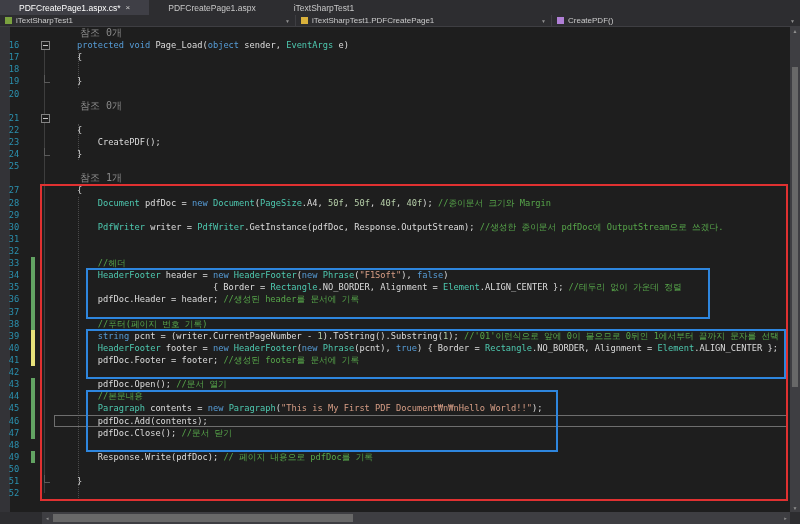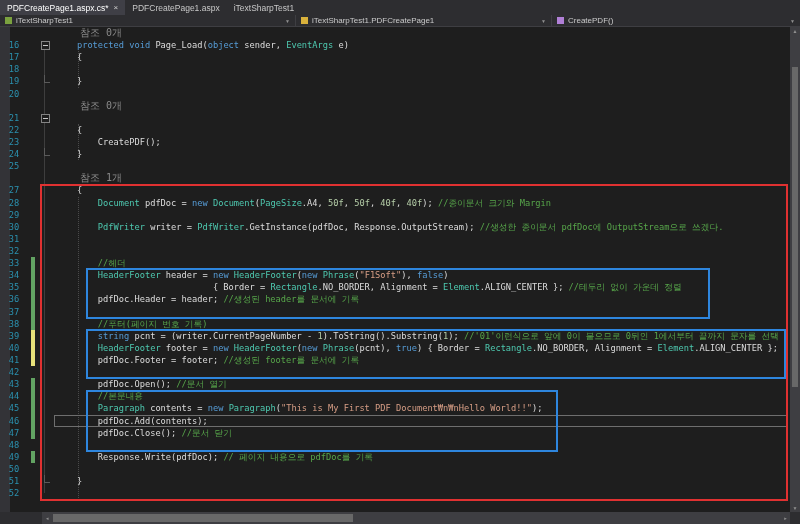--- a/index.html
+++ b/index.html
@@ -2,21 +2,21 @@
 <html style="--kw: #569CD6; --ty: #4EC9B0; --str: #D69D85; --com: #57A64A; --num: #B5CEA8; --plain: #DCDCDC; --lens: #8A8A8A; --lineno: #2B91AF; --trackg: #62A362; --tracky: #E8E27A;"><head>
 <meta charset="utf-8">
 <style>
   html,body{margin:0;padding:0}
   body{width:800px;height:524px;position:relative;overflow:hidden;background:#1E1E1E;
        font-family:"Liberation Sans",sans-serif;-webkit-font-smoothing:antialiased}
 
   
   .tabbar{position:absolute;top:0;left:0;right:0;height:15px;background:#2D2D30;display:flex;
           font-size:8.5px;color:#C8C8C8;z-index:10}
-  .tab{display:flex;align-items:center;padding:0 7px;gap:5px;cursor:default;white-space:nowrap}
+  .tab{display:flex;align-items:center;padding:0 19px;gap:5px;cursor:default;white-space:nowrap}
   .tab.active{background:#3F3F46;color:#FFFFFF}
   .x{font-size:8px;color:#D0D0D0;line-height:1}
 
   
   .navbar{position:absolute;top:15px;left:0;right:0;height:12px;background:#2D2D30;
           border-bottom:1px solid #3E3E42;display:flex;font-size:8px;color:#CCCCCC;box-sizing:border-box;z-index:10}
   .navseg{display:flex;align-items:center;padding:0 5px;gap:4px;border-right:1px solid #3E3E42;box-sizing:border-box;white-space:nowrap;overflow:hidden}
   .navseg.s1{width:296px}.navseg.s2{width:256px}.navseg.s3{flex:1;border-right:none}
   .chev{margin-left:auto;font-size:5px;color:#909090}
   .ic{width:7px;height:7px;display:inline-block;flex:0 0 auto}

